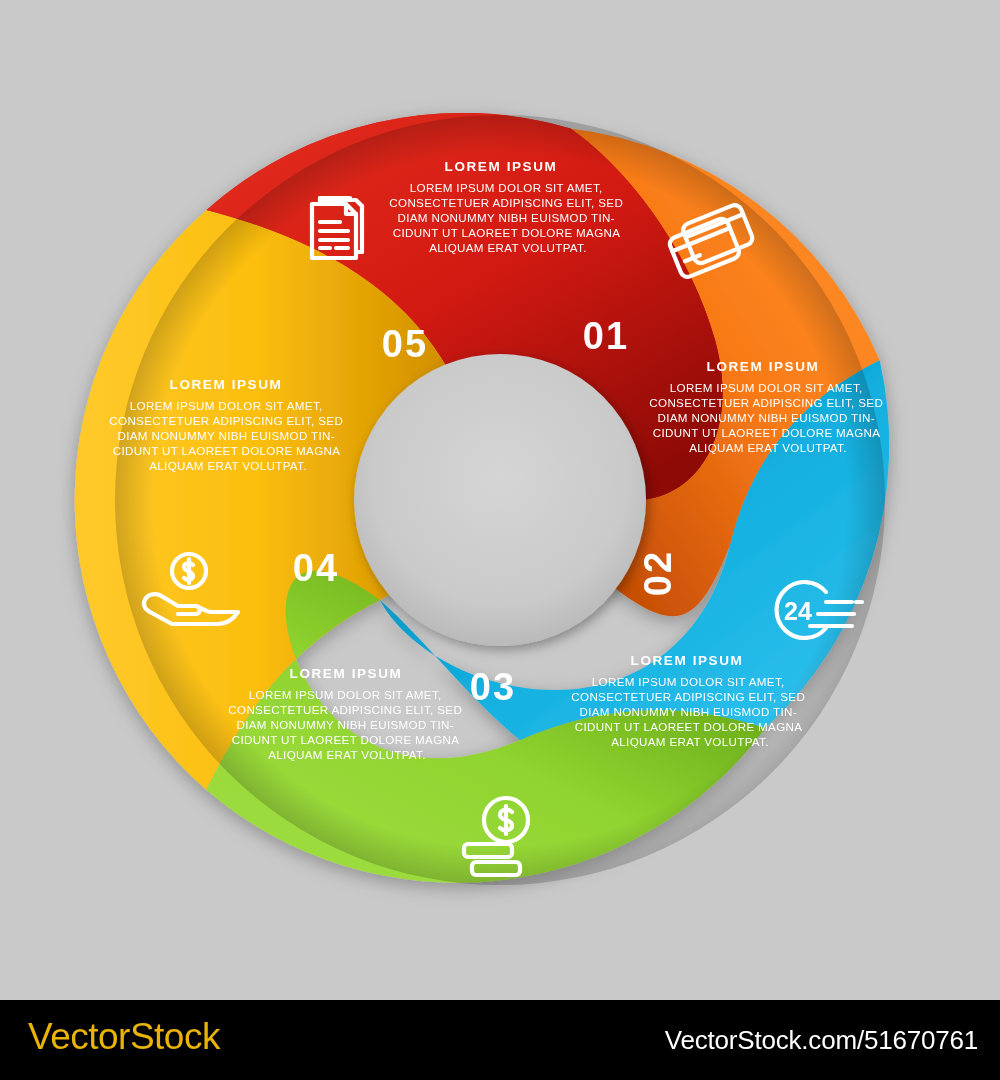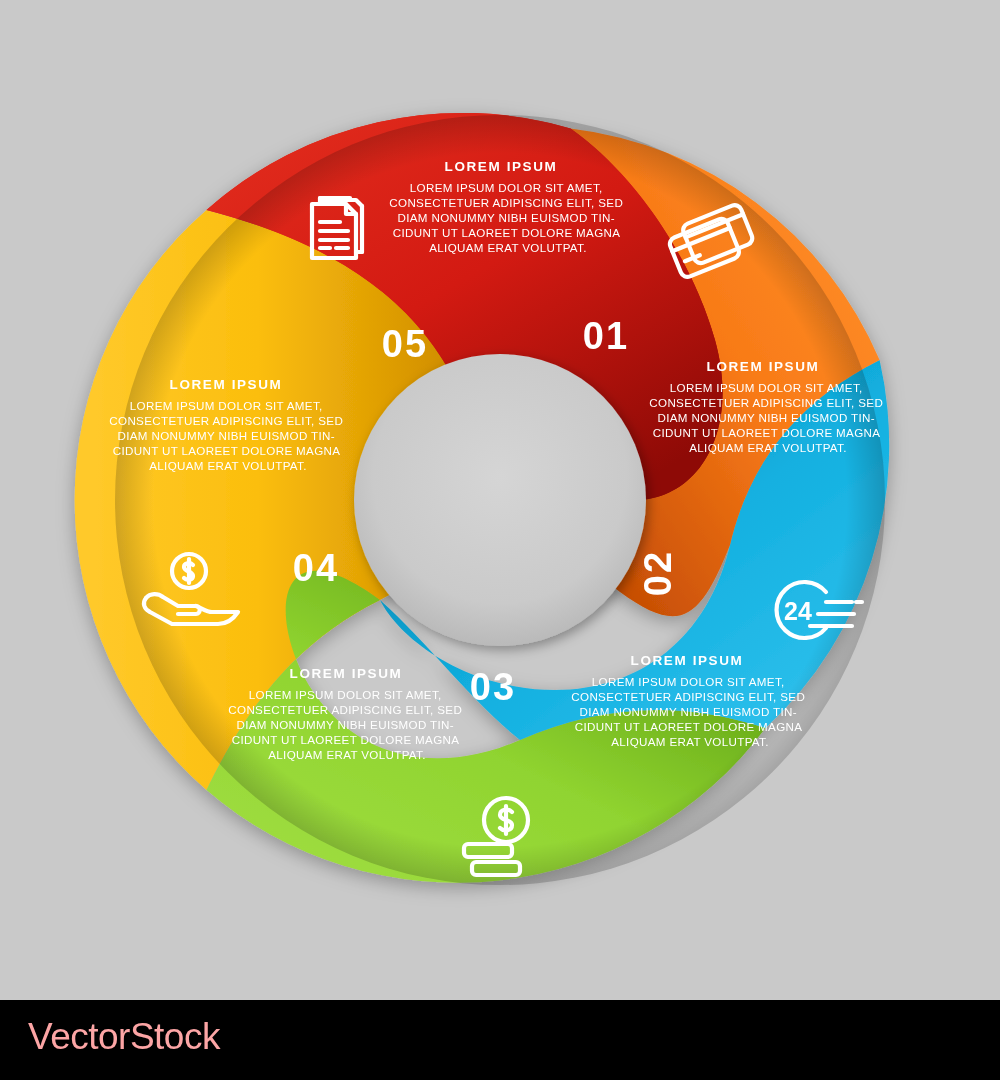--- a/index.html
+++ b/index.html
@@ -36,21 +36,21 @@
     fill:#ffffff;
   }
 
   #footer{
     position:absolute;left:0;top:1000px;
     width:1000px;height:80px;
     background:#000000;
   }
   .fl{
     position:absolute;left:28px;top:16px;
-    color:#fca5a5;font-size:37px;
+    color:#eab308;font-size:37px;
     font-family:"Liberation Sans", sans-serif;
     letter-spacing:-0.5px;
   }
   .fr{
     position:absolute;right:22px;top:25px;
     color:#ffffff;font-size:26px;
     font-family:"Liberation Sans", sans-serif;
     letter-spacing:-0.2px;
   }
 </style>
@@ -287,13 +287,14 @@
       <path d="M 49,7 L 49,31"></path>
       <path d="M 6,46 C 10,41 18,41 23,45 L 38,54 L 56,54 C 61,54 61,62 56,62 L 38,62"></path>
       <path d="M 6,46 C 2,51 4,57 10,60 L 32,72 L 78,72 C 88,72 94,66 98,60 L 72,60 C 66,60 62,56 56,54"></path>
     </g>
 
   </svg>
 </div>
 
 <div id="footer">
   <div class="fl">VectorStock</div>
+  <div class="fr">VectorStock.com/51670761</div>
 </div>
 
 </body></html>

